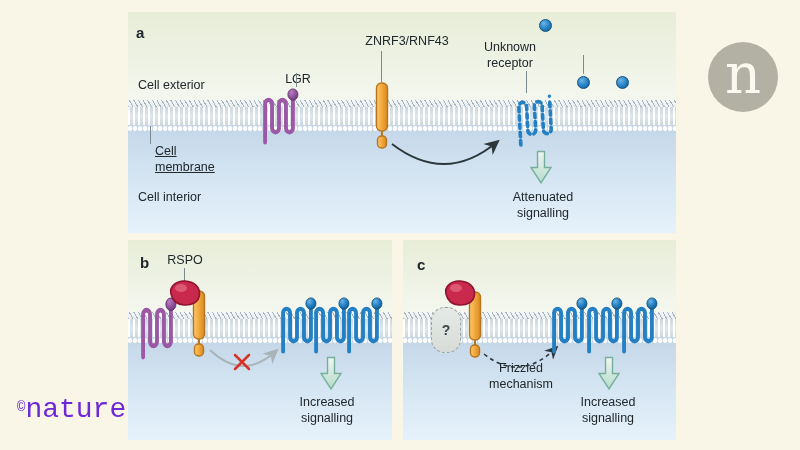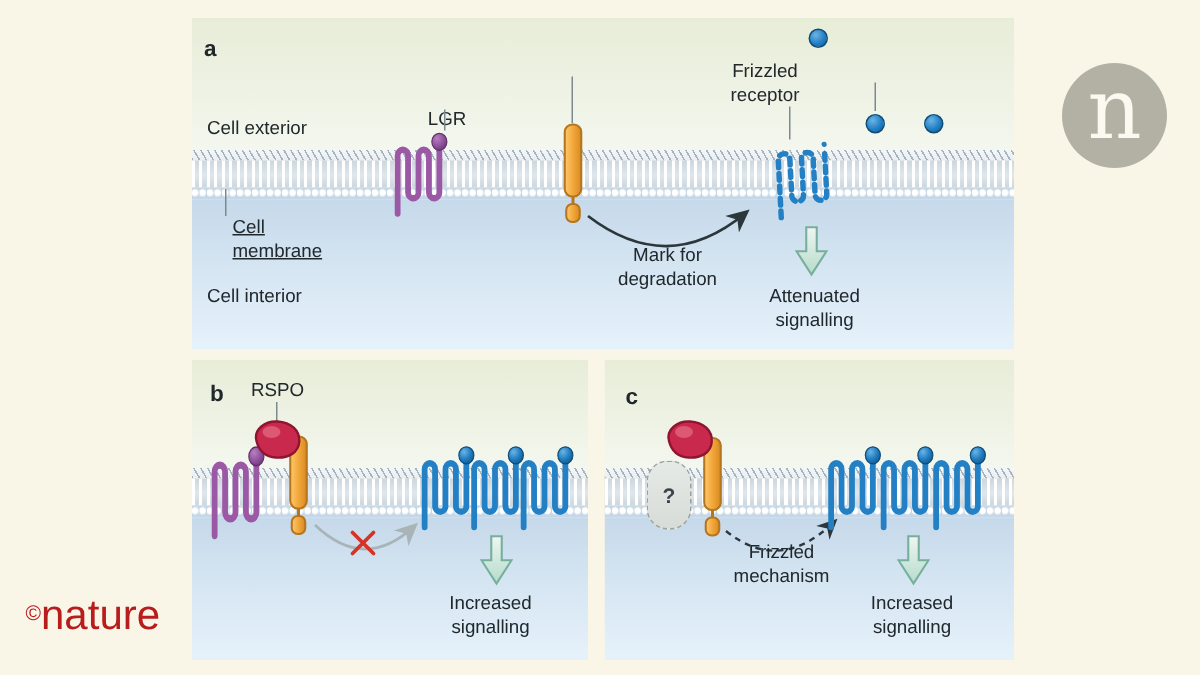--- a/index.html
+++ b/index.html
@@ -35,22 +35,22 @@
     border:1px solid #0f4d79;box-sizing:border-box;}
   .qblob{position:absolute;width:30px;height:46px;border-radius:14px;
     background:linear-gradient(180deg,#e6eae6,#d7dcd8);
     border:1.6px dashed #99a29e;box-sizing:border-box;
     display:flex;align-items:center;justify-content:center;
     font-size:14px;font-weight:bold;color:#39444a;}
   .logo{position:absolute;left:708px;top:42px;width:70px;height:70px;border-radius:50%;
     background:var(--logo-gray,#b3b1a4);display:flex;align-items:center;justify-content:center;}
   .logo .n{font-family:"DejaVu Serif",serif;font-size:56px;color:#fbf9f0;
     line-height:1;margin-top:-6px;}
-  .watermark{position:absolute;left:17px;top:394px;color:#b91c1c;
-    font-family:Liberation Sans, sans-serif;}
+  .watermark{position:absolute;left:17px;top:394px;color:#6d28d9;
+    font-family:Liberation Mono, monospace;}
   .watermark .c{font-size:14px;vertical-align:6px;}
   .watermark .name{font-size:28px;letter-spacing:0px;}
   svg{display:block;}
 </style>
 </head>
 <body>
 
 <svg width="0" height="0" style="position:absolute" aria-hidden="true">
   <defs>
     <path id="serp" d="M4,62 V18 A4.5 4.5 0 0 1 13,18 V46 A4.5 4.5 0 0 0 22,46 V18 A4.5 4.5 0 0 1 31,18 V46 A4.5 4.5 0 0 0 40,46 V12" fill="none" stroke-linecap="round" stroke-linejoin="round"></path>
@@ -109,41 +109,41 @@
     <div class="lbl" style="left:27px;top:132px;width:72px;text-decoration:underline;">Cell membrane</div>
     <div class="lbl b" style="left:10px;top:178px;">Cell interior</div>
 
     <div class="lbl center" style="left:140px;top:60px;width:60px;">LGR</div>
     <div class="lline" style="left:168px;top:61px;height:14px;"></div>
     <svg class="tm" style="left:134px;top:76px;" width="34" height="56" viewBox="0 0 44 64" preserveAspectRatio="none">
       <use href="#serp" style="stroke:var(--lgr-purple);stroke-width:5;"></use>
       <circle cx="40" cy="7.5" r="6.5" fill="url(#ballPurple)" stroke="#5e3069" stroke-width="1"></circle>
     </svg>
 
+    <div class="lbl center" style="left:219px;top:22px;width:120px;">ZNRF3/RNF43</div>
     <div class="lline" style="left:253px;top:39px;height:31px;"></div>
     <svg class="tm" style="left:247px;top:70px;" width="14" height="66" viewBox="0 0 14 66">
       <use href="#znrf3g" style="fill:url(#orangeGrad);stroke:var(--znrf3-edge);"></use>
     </svg>
 
-    <div class="lbl center" style="left:347px;top:28px;width:70px;">Frizzled receptor</div>
+    <div class="lbl center" style="left:347px;top:28px;width:70px;">Unknown receptor</div>
     <div class="lline" style="left:398px;top:59px;height:22px;"></div>
     <svg class="tm" style="left:388px;top:78px;transform:rotate(-3deg);" width="38" height="56" viewBox="0 0 44 64" preserveAspectRatio="none">
       <use href="#serp" style="stroke:var(--wnt-blue);stroke-width:4.2;stroke-dasharray:5 4.5;"></use>
       <circle cx="40" cy="8" r="2" fill="var(--wnt-blue)"></circle>
     </svg>
 
     <div class="lline" style="left:455px;top:43px;height:19px;"></div>
     <div class="ball" style="left:411px;top:7px;"></div>
     <div class="ball" style="left:449px;top:64px;"></div>
     <div class="ball" style="left:488px;top:64px;"></div>
 
     <svg style="position:absolute;left:258px;top:116px;overflow:visible;" width="118" height="46" viewBox="0 0 118 46">
       <path d="M6,16 Q59.5,57 111,14" fill="none" stroke="#2c373c" stroke-width="1.8" marker-end="url(#ahDark)"></path>
     </svg>
-    <div class="lbl center" style="left:272px;top:151px;width:90px;">Mark for degradation</div>
 
     <svg style="position:absolute;left:402px;top:138px;" width="22" height="35" viewBox="0 0 22 35">
       <use href="#greenArrowPath" style="fill:url(#greenGrad);stroke:var(--green-arrow);"></use>
     </svg>
     <div class="lbl center" style="left:367px;top:178px;width:96px;">Attenuated signalling</div>
   </div>
 
   <div class="panel" style="left:128px;top:240px;width:264px;height:200px;">
     <div class="exterior" style="height:72px;"></div>
     <div class="membrane" style="top:72px;">

